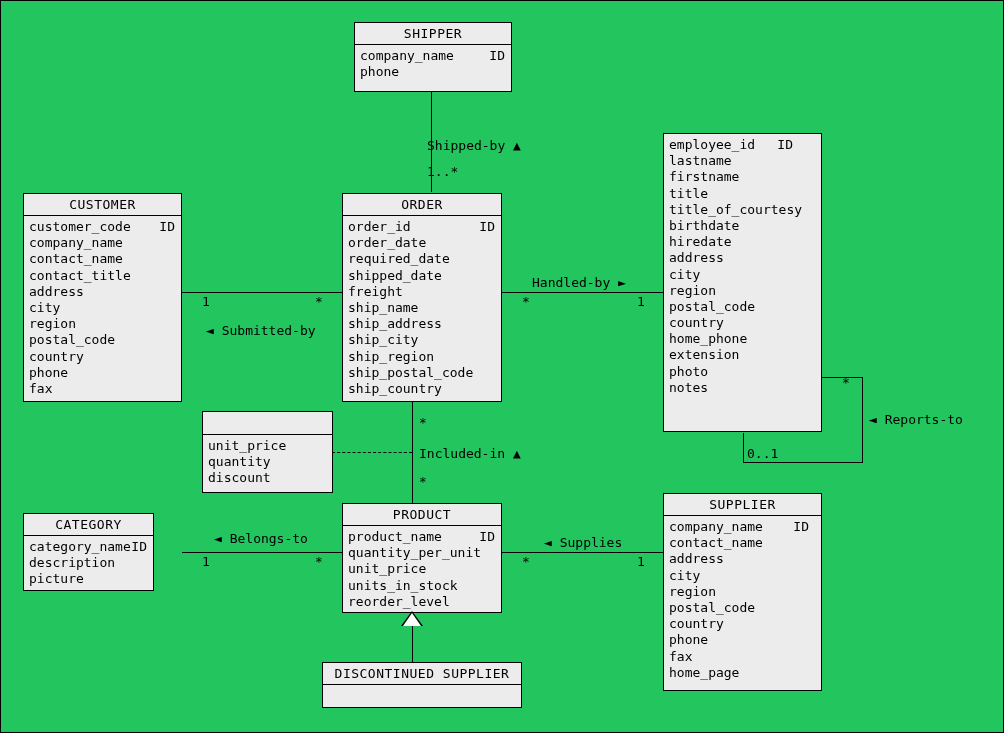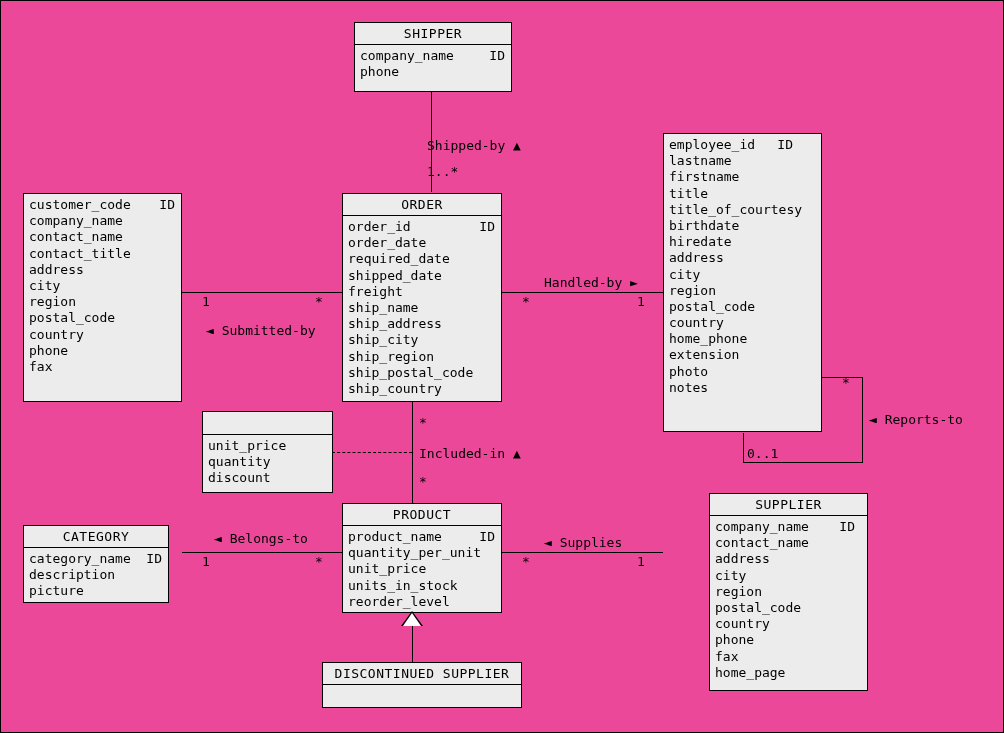--- a/index.html
+++ b/index.html
@@ -5,21 +5,21 @@
 <style>
   html, body {
     margin: 0;
     padding: 0;
     background: #ffffff;
   }
   #canvas {
     position: relative;
     width: 1004px;
     height: 733px;
-    background: #ec4899;
+    background: #22c55e;
     border: 1px solid #000000;
     box-sizing: border-box;
     overflow: hidden;
     font-family: "DejaVu Sans Mono", "Liberation Mono", monospace;
   }
   
   .entity {
     position: absolute;
     box-sizing: border-box;
     border: 1px solid #000000;
@@ -153,20 +153,21 @@
         <span>company_name</span>
         <span class="pk">ID</span>
       </div>
       <div class="attr">
         <span>phone</span>
       </div>
     </div>
   </div>
 
   <div class="entity" style="left:22px; top:192px; width:159px; height:209px;">
+    <div class="entity-title">CUSTOMER</div>
     <div class="entity-body">
       <div class="attr">
         <span>customer_code</span>
         <span class="pk">ID</span>
       </div>
       <div class="attr"><span>company_name</span></div>
       <div class="attr"><span>contact_name</span></div>
       <div class="attr"><span>contact_title</span></div>
       <div class="attr"><span>address</span></div>
       <div class="attr"><span>city</span></div>
@@ -224,21 +225,21 @@
 
   <div class="entity" style="left:201px; top:410px; width:131px; height:82px;">
     <div class="empty-title-bar"></div>
     <div class="entity-body">
       <div class="attr"><span>unit_price</span></div>
       <div class="attr"><span>quantity</span></div>
       <div class="attr"><span>discount</span></div>
     </div>
   </div>
 
-  <div class="entity" style="left:22px; top:512px; width:146px; height:78px;margin-top:12px;">
+  <div class="entity" style="left:22px; top:512px; width:131px; height:78px;">
     <div class="entity-title">CATEGORY</div>
     <div class="entity-body">
       <div class="attr">
         <span>category_name</span>
         <span class="pk">ID</span>
       </div>
       <div class="attr"><span>description</span></div>
       <div class="attr"><span>picture</span></div>
     </div>
   </div>
@@ -250,21 +251,21 @@
         <span>product_name</span>
         <span class="pk">ID</span>
       </div>
       <div class="attr"><span>quantity_per_unit</span></div>
       <div class="attr"><span>unit_price</span></div>
       <div class="attr"><span>units_in_stock</span></div>
       <div class="attr"><span>reorder_level</span></div>
     </div>
   </div>
 
-  <div class="entity" style="left:662px; top:492px; width:159px; height:198px;margin-left:46px;">
+  <div class="entity" style="left:662px; top:492px; width:159px; height:198px;">
     <div class="entity-title">SUPPLIER</div>
     <div class="entity-body">
       <div class="attr">
         <span>company_name</span>
         <span class="pk" style="right:12px;">ID</span>
       </div>
       <div class="attr"><span>contact_name</span></div>
       <div class="attr"><span>address</span></div>
       <div class="attr"><span>city</span></div>
       <div class="attr"><span>region</span></div>
@@ -281,21 +282,21 @@
     <div class="entity-body empty-body"></div>
   </div>
 
   <div class="rel-label" style="left:426px; top:137px;">Shipped-by ▲</div>
   <div class="mult" style="left:426px; top:163px;">1..*</div>
 
   <div class="rel-label" style="left:205px; top:274px;margin-top:48px;">◄ Submitted-by</div>
   <div class="mult" style="left:201px; top:293px;">1</div>
   <div class="mult" style="left:314px; top:293px;">*</div>
 
-  <div class="rel-label" style="left:531px; top:274px;margin-left:12px;">Handled-by ►</div>
+  <div class="rel-label" style="left:531px; top:274px;">Handled-by ►</div>
   <div class="mult" style="left:521px; top:293px;">*</div>
   <div class="mult" style="left:636px; top:293px;">1</div>
 
   <div class="rel-label" style="left:868px; top:411px;">◄ Reports-to</div>
   <div class="mult" style="left:841px; top:374px;">*</div>
   <div class="mult" style="left:746px; top:445px;">0..1</div>
 
   <div class="rel-label" style="left:418px; top:445px;">Included-in ▲</div>
   <div class="mult" style="left:418px; top:414px;">*</div>
   <div class="mult" style="left:418px; top:473px;">*</div>

